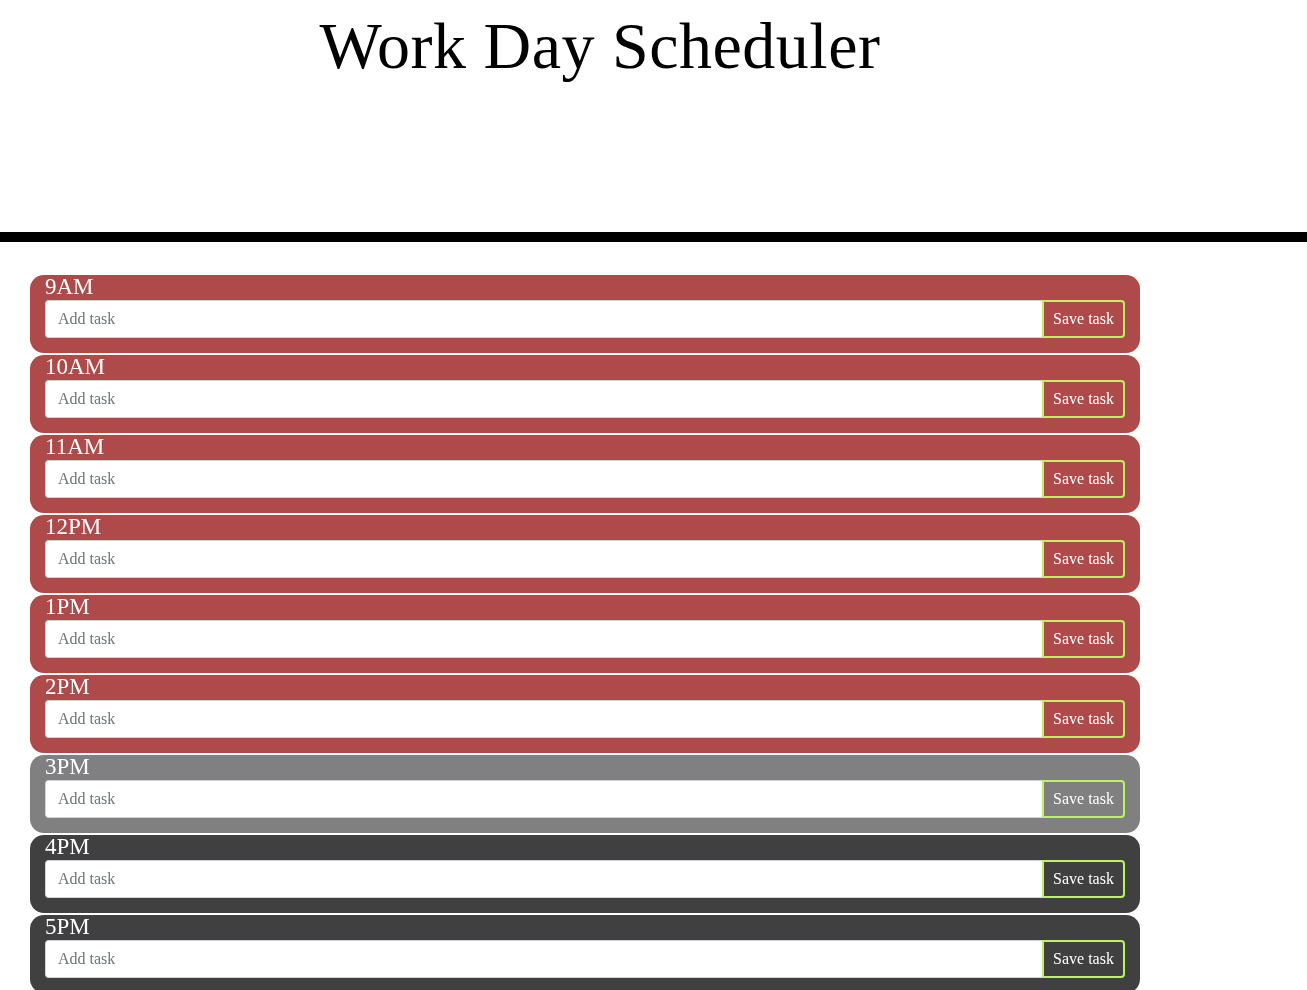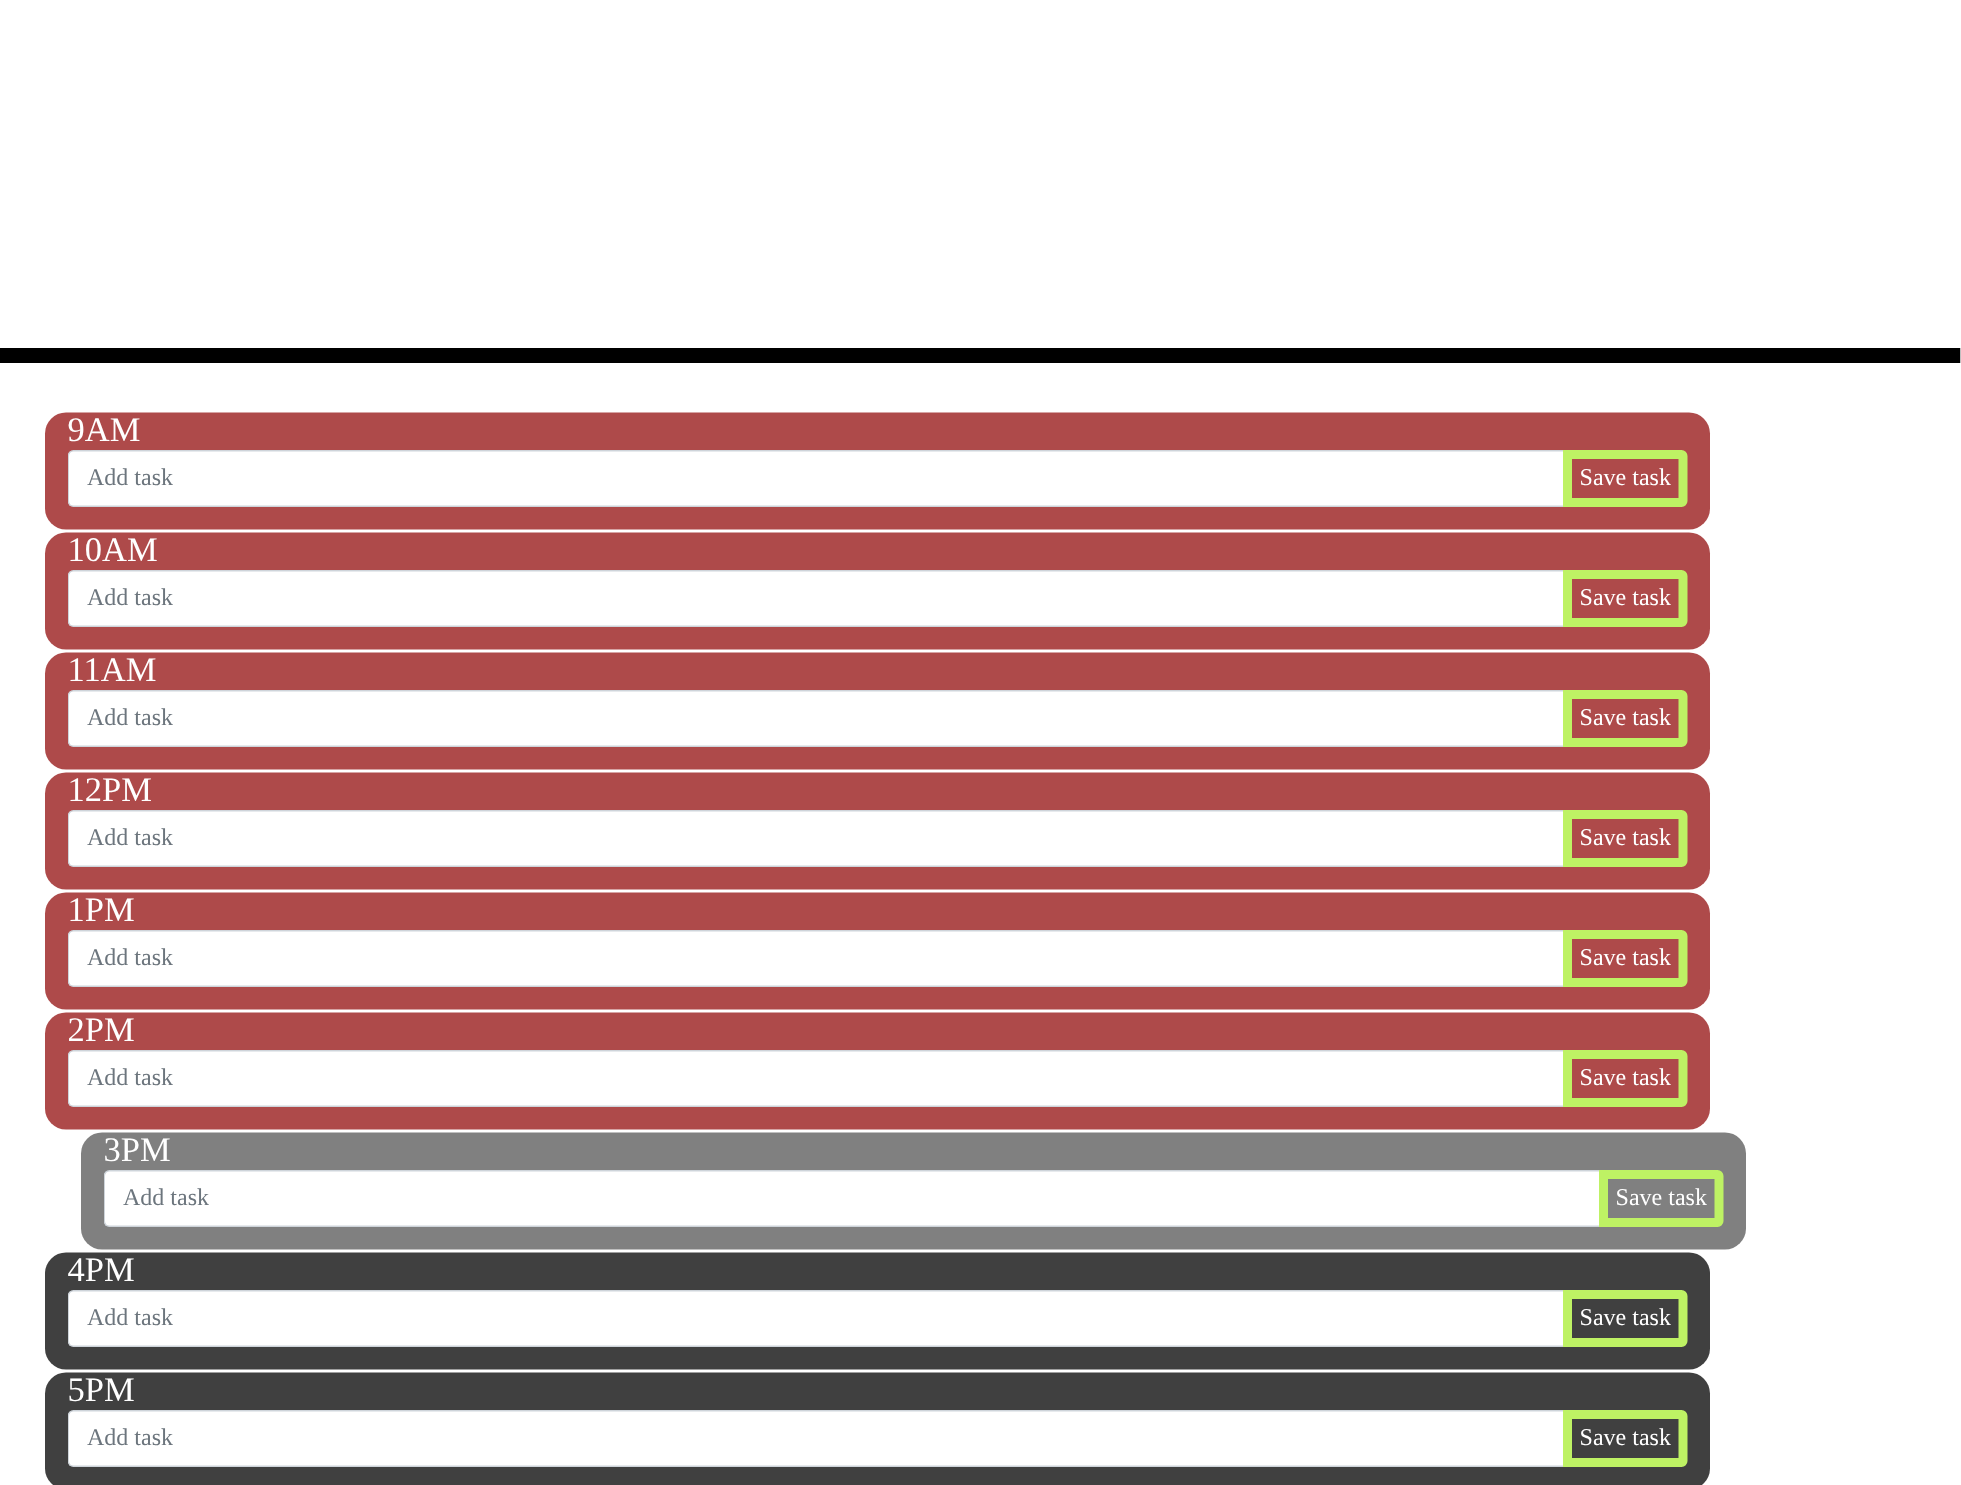--- a/index.html
+++ b/index.html
@@ -52,21 +52,21 @@
     }
     .time-block {
       width: 1110px;
       height: 78px;
       border-radius: 14px;
       margin-bottom: 2px;
       position: relative;
       padding: 0 32px;
     }
     .past { background: #ae4a4a; }
-    .present { background: #808080; margin-left: 24px; }
+    .present { background: #808080; }
     .future { background: #404040; }
     .hour-label {
       position: absolute;
       left: 15px;
       top: 0px;
       font-family: "Liberation Serif", serif;
       font-size: 23px;
       line-height: 24px;
       color: #ffffff;
     }
@@ -88,33 +88,34 @@
       padding: 0 12px;
       font-family: "Liberation Serif", serif;
       font-size: 16px;
       color: #495057;
       outline: none;
     }
     .task-input::placeholder { color: #6c757d; }
     .save-btn {
       width: 83px;
       height: 38px;
-      border: 6px solid #bef264;
+      border: 2px solid #bef264;
       border-radius: 0 4px 4px 0;
       background: transparent;
       color: #ffffff;
       font-family: "Liberation Serif", serif;
       font-size: 16px;
       cursor: pointer;
     }
   </style>
 </head>
 <body>
 
 <header class="jumbotron">
+  <h1 class="display-title">Work Day Scheduler</h1>
 </header>
 
 <div class="divider"></div>
 
 <div class="container">
   <div class="time-block past">
     <div class="hour-label">9AM</div>
     <div class="input-group">
       <input class="task-input" type="text" placeholder="Add task" style="">
       <button class="save-btn">Save task</button>

